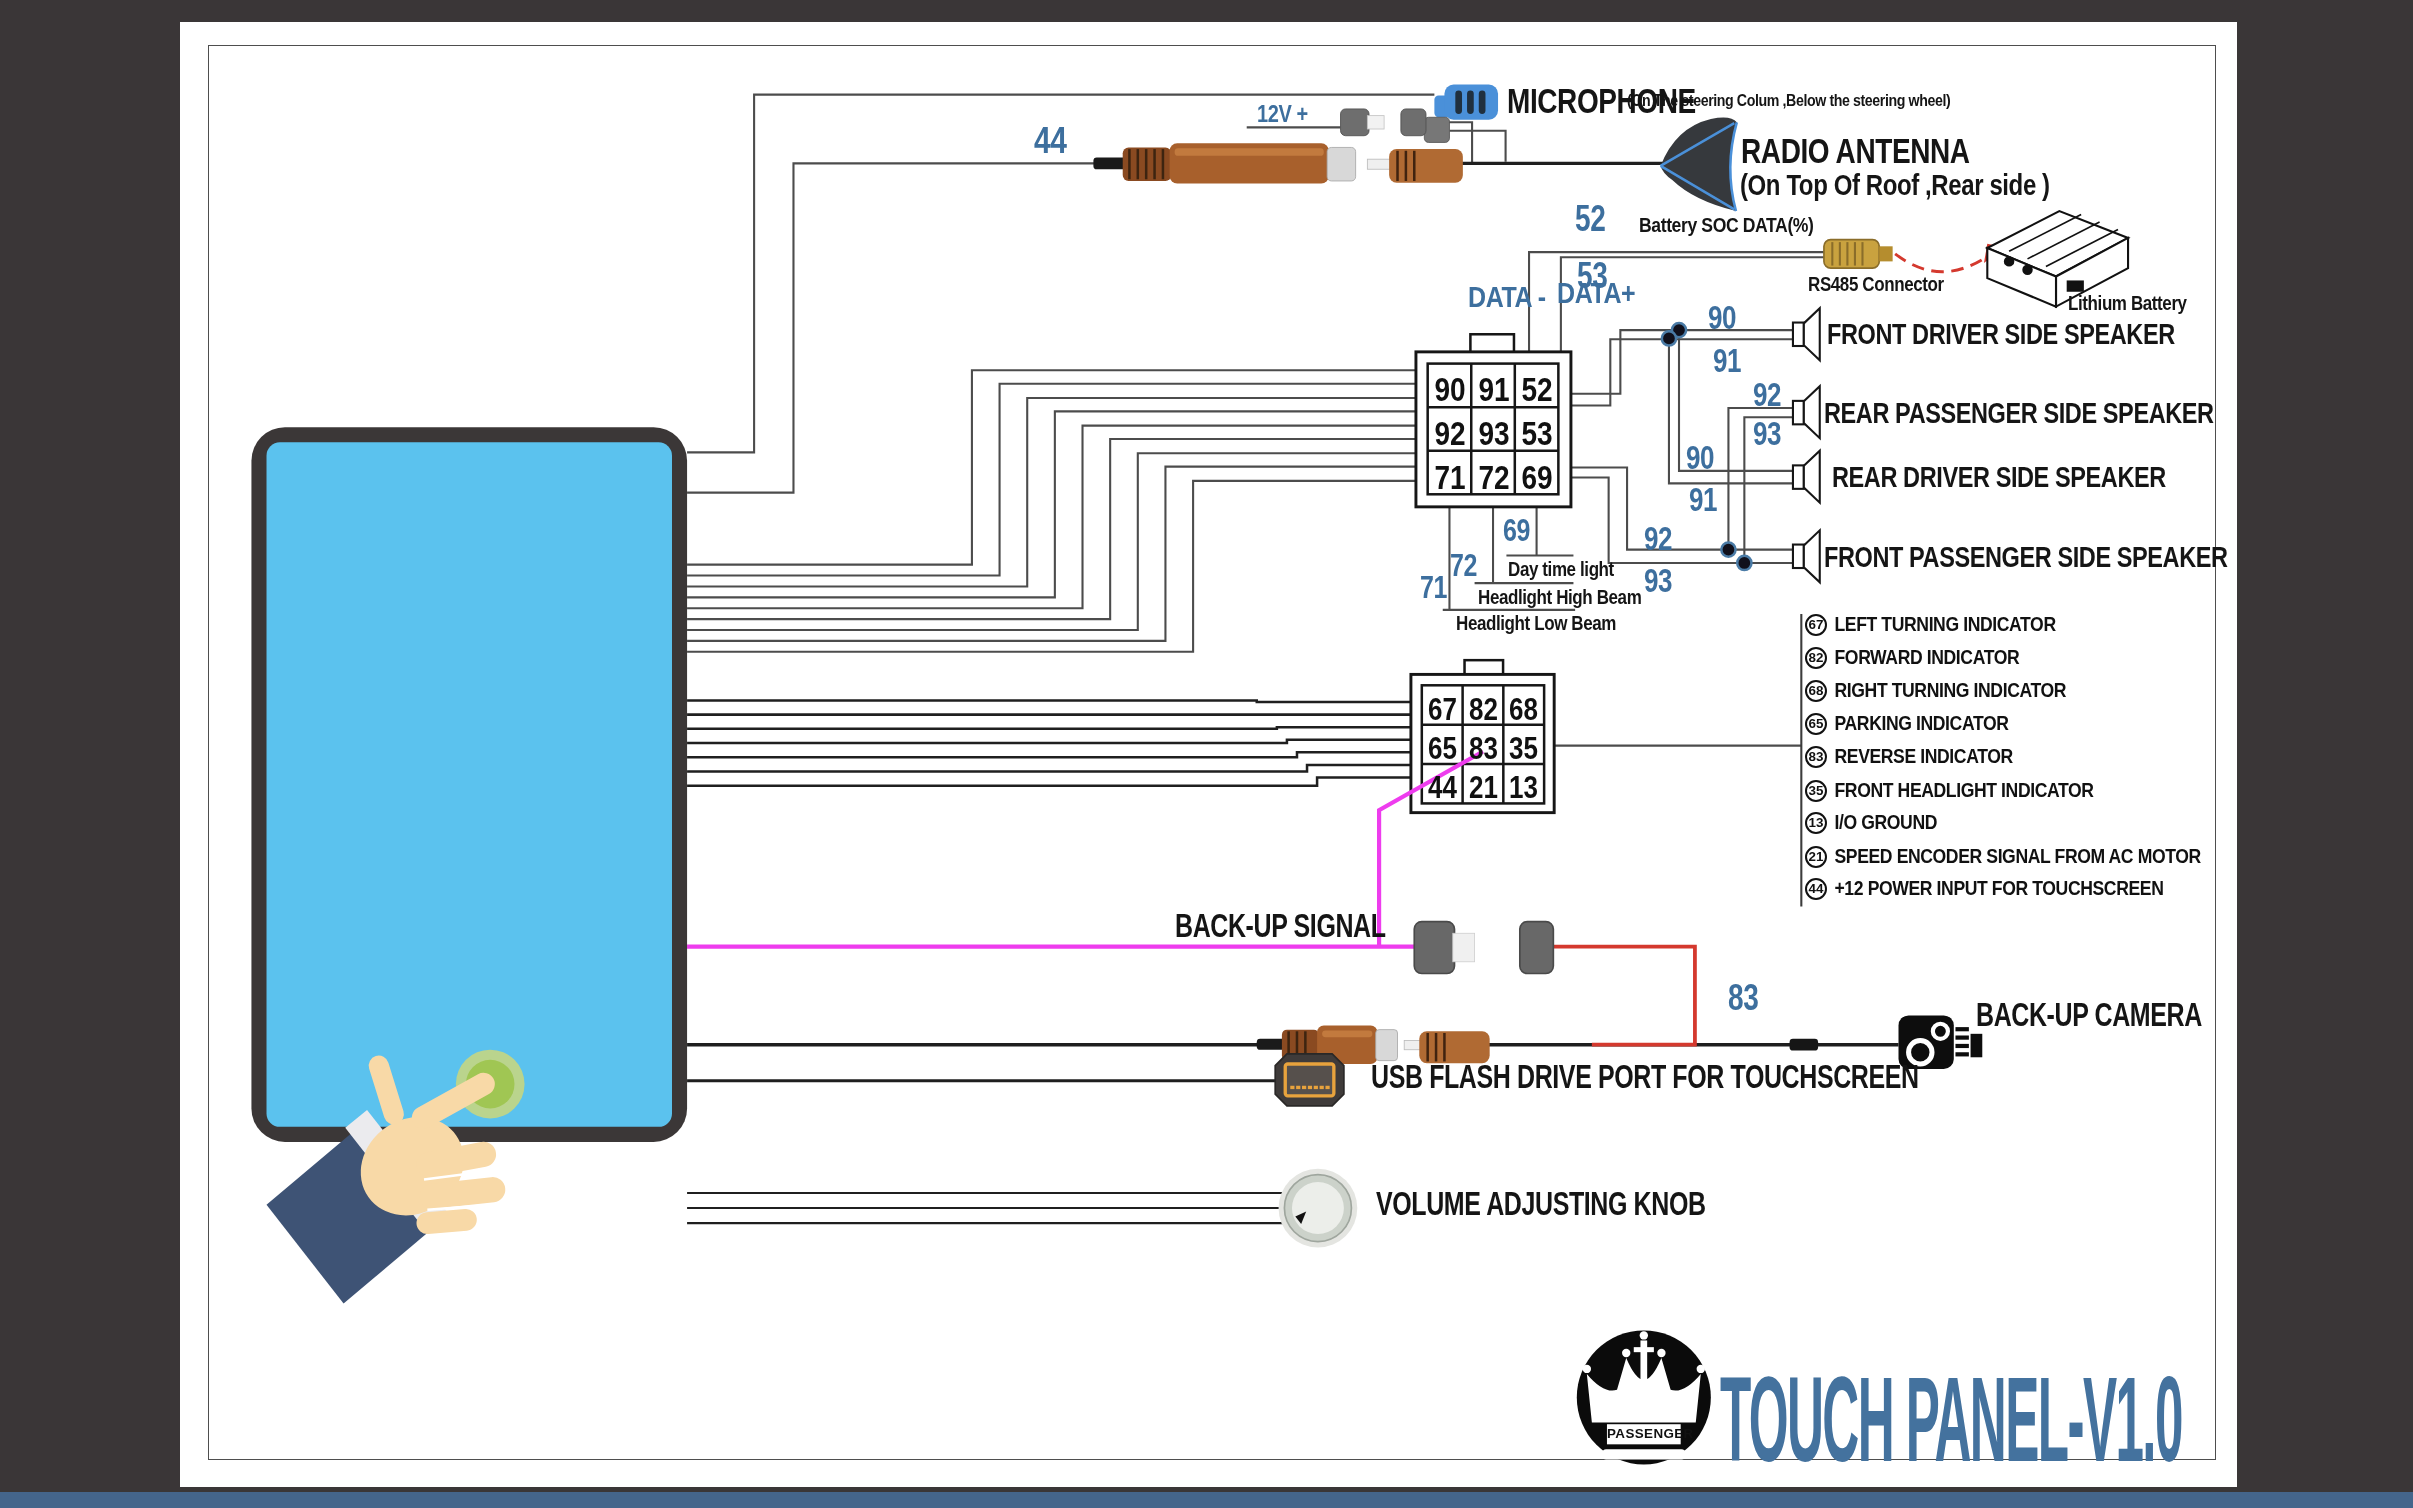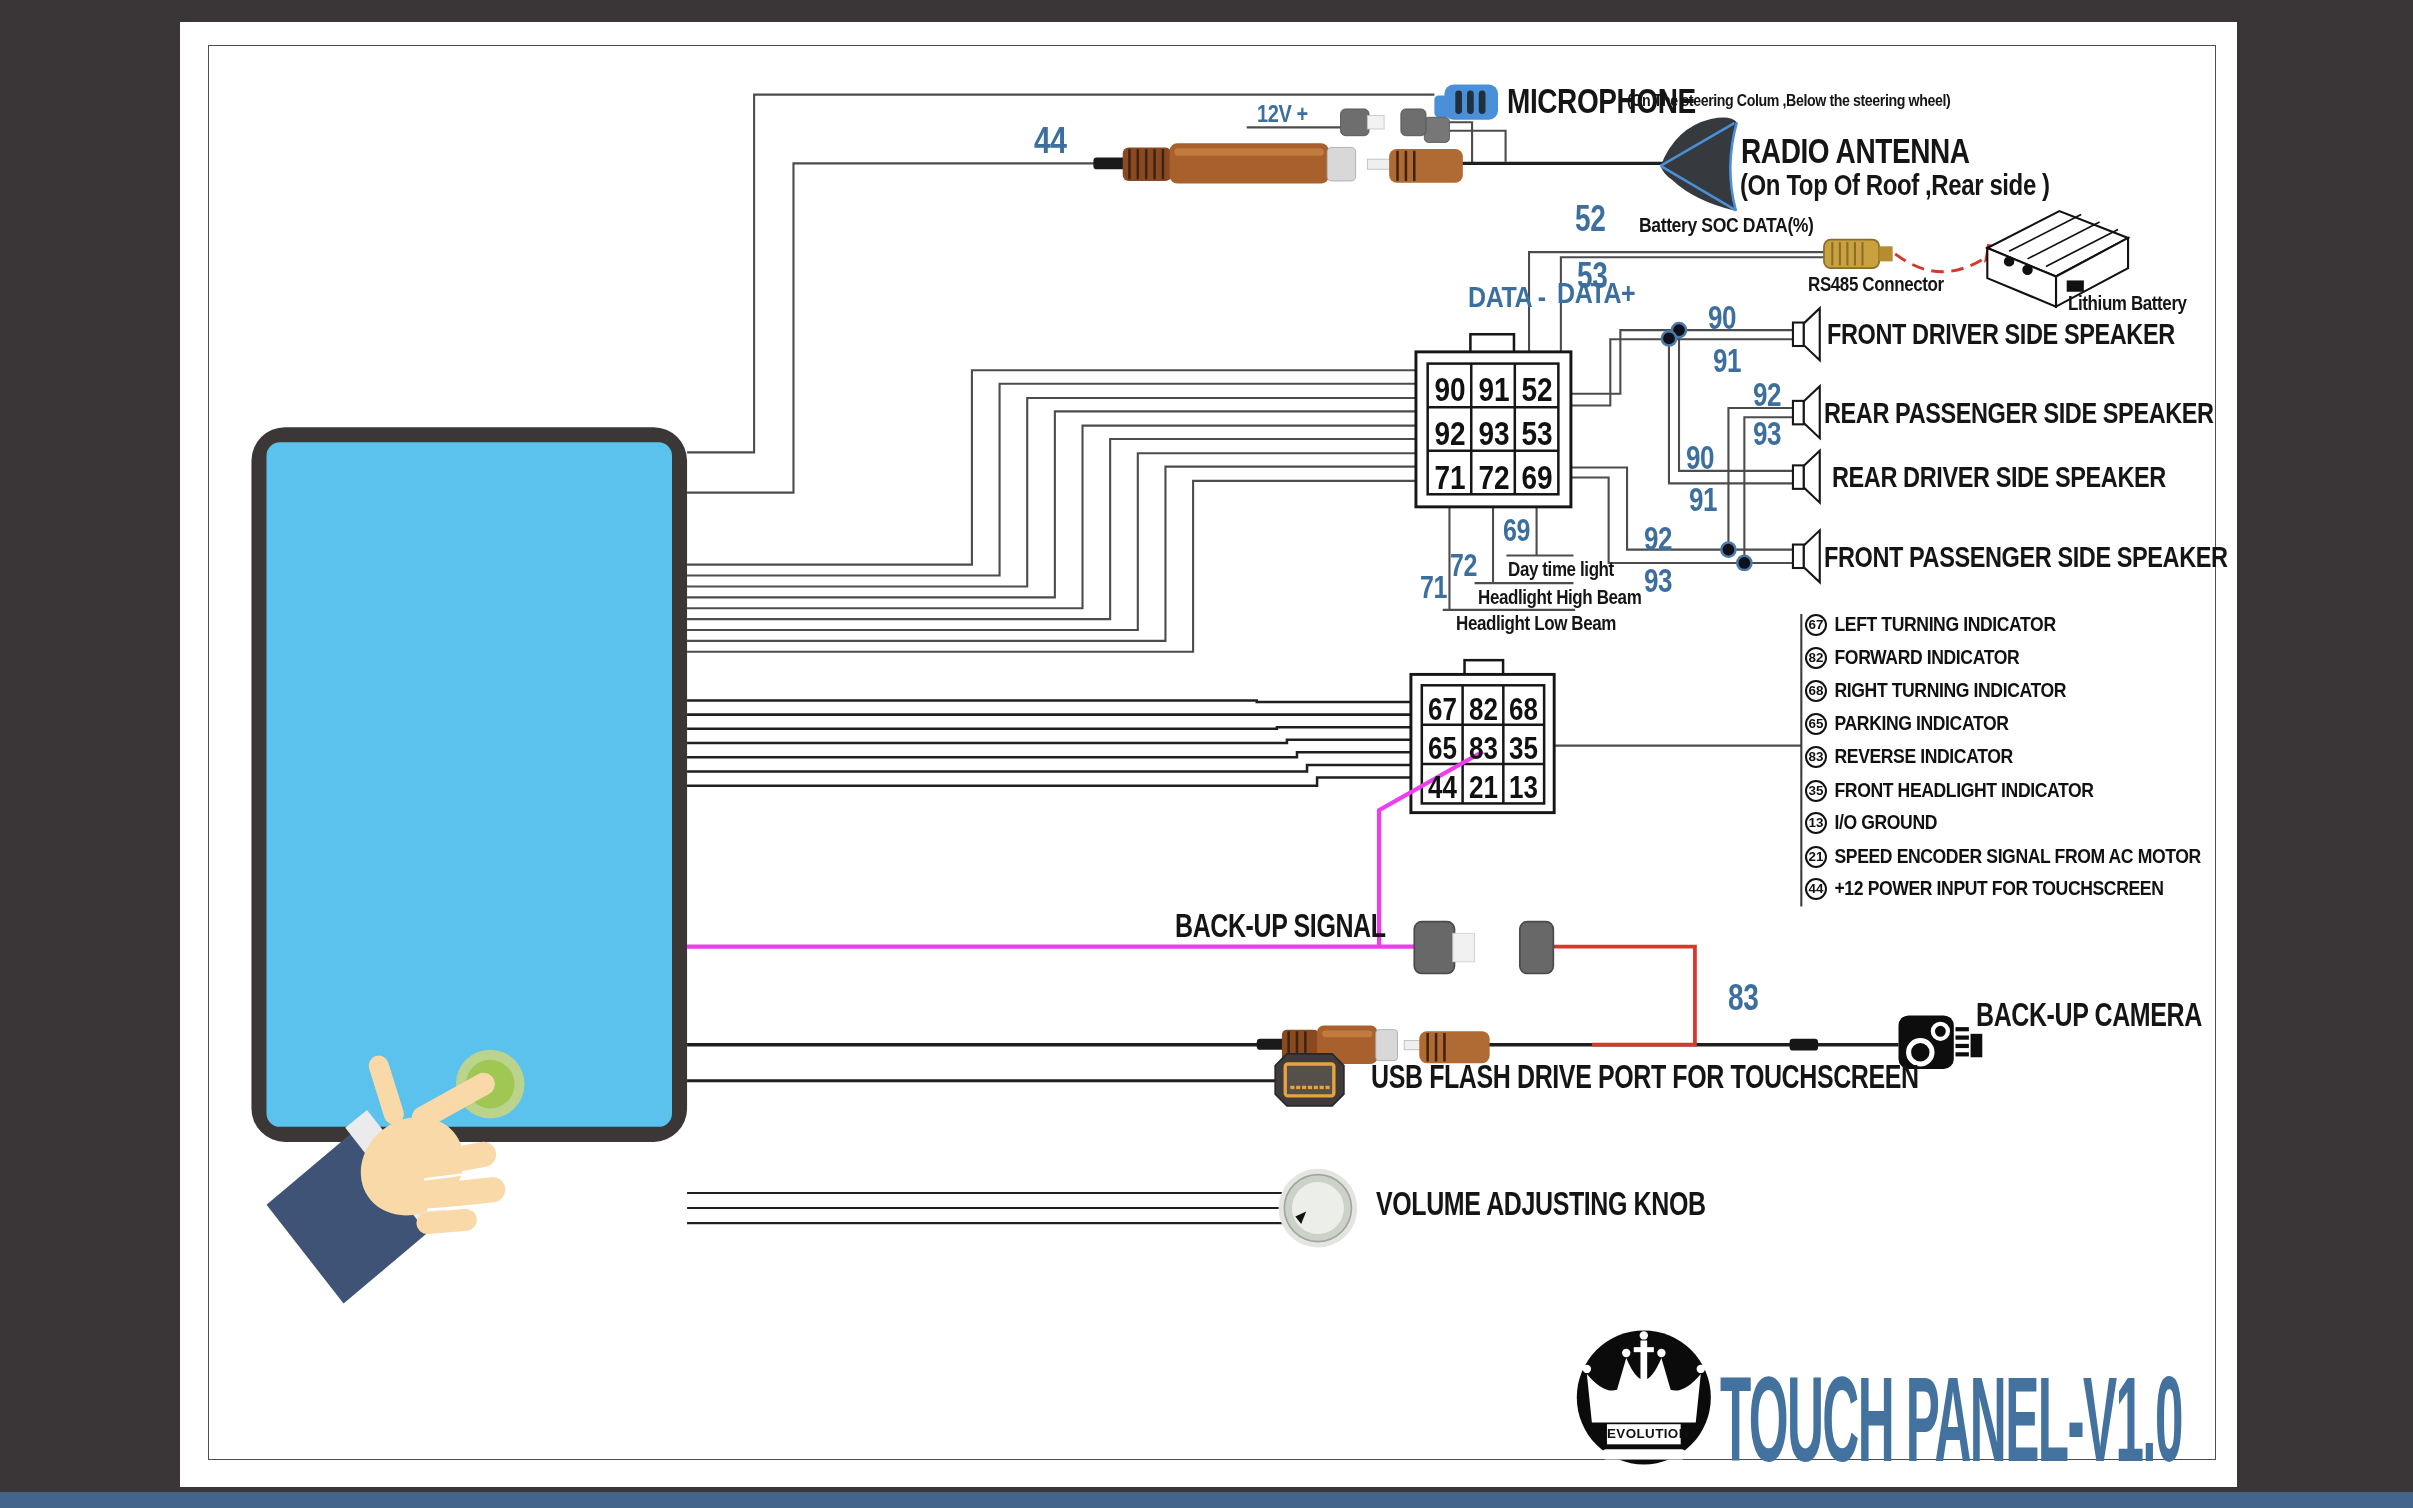--- a/index.html
+++ b/index.html
@@ -385,17 +385,17 @@
     <span class="legnum">44</span>
     <span class="leglbl">+12 POWER INPUT  FOR TOUCHSCREEN</span>
   </div>
 
 <div class="t sy13" style="left:1175px;top:910px;font-size:25px;">BACK-UP SIGNAL</div>
 <div class="t blue sy13" style="left:1728px;top:980px;font-size:28px;">83</div>
 <div class="t sy13" style="left:1976px;top:999px;font-size:25px;">BACK-UP CAMERA</div>
 <div class="t sy13" style="left:1371px;top:1061px;font-size:25px;">USB FLASH DRIVE PORT FOR TOUCHSCREEN</div>
 <div class="t sy13" style="left:1376px;top:1188px;font-size:25px;">VOLUME ADJUSTING KNOB</div>
 
-<div class="brand">EVOLUTION</div>
+<div class="brand">PASSENGER</div>
 <div class="title">TOUCH PANEL-V1.0</div>
 
 <div class="bottom-strip"></div>
 
 
 </body></html>

